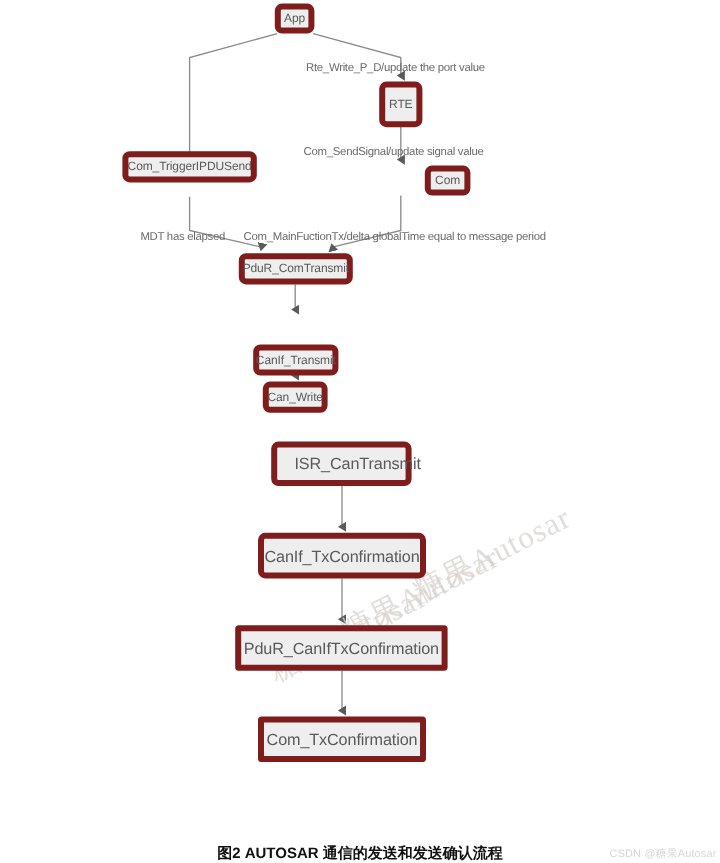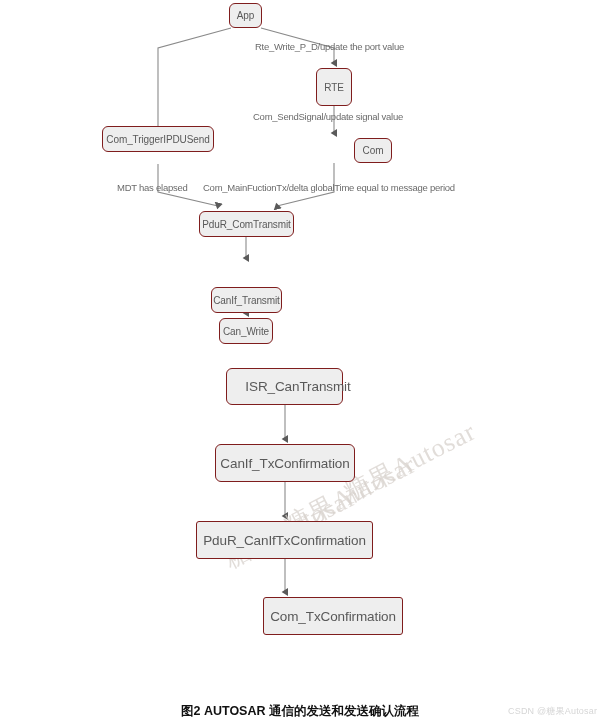--- a/index.html
+++ b/index.html
@@ -28,40 +28,41 @@
     left: 0; top: 0;
     width: 600px;
     height: 719px;
     pointer-events: none;
   }
 
   .node {
     position: absolute;
     box-sizing: border-box;
     background: #eeeeee;
-    border: 1px solid #7f1d1d;
+    border: 5px solid #7f1d1d;
     border-radius: 6px;
     color: #595959;
     display: flex;
     align-items: center;
     justify-content: center;
     white-space: nowrap;
     letter-spacing: -0.1px;
   }
   .node.sharp { border-radius: 3px; }
   .node.small  { font-size: 10px; }
   .node.big    { font-size: 13.5px; }
 
   .edge-label {
     position: absolute;
     font-size: 9.5px;
     color: #6b6b6b;
     white-space: nowrap;
     letter-spacing: -0.25px;
     line-height: 11px;
+    margin-top: 10px;
   }
 
   .watermark {
     position: absolute;
     font-size: 26px;
     color: #d8d2cd;
     font-family: "Liberation Serif", "DejaVu Serif", serif;
     transform: rotate(-27deg);
     transform-origin: left top;
     white-space: nowrap;
@@ -140,21 +141,21 @@
   <div class="node small" style="left:211px; top:263px; width:71px; height:26px;margin-top:24px;">CanIf_Transmit</div>
 
   <div class="node small" style="left:219px; top:318px; width:54px; height:26px;">Can_Write</div>
 
   <div class="node big" style="left:226px; top:368px; width:117px; height:37px;padding-left:27px;">ISR_CanTransmit</div>
 
   <div class="node big" style="left:215px; top:444px; width:140px; height:38px;">CanIf_TxConfirmation</div>
 
   <div class="node big sharp" style="left:196px; top:521px; width:177px; height:38px;">PduR_CanIfTxConfirmation</div>
 
-  <div class="node big sharp" style="left:215px; top:597px; width:140px; height:38px;margin-left:48px;">Com_TxConfirmation</div>
+  <div class="node big sharp" style="left:215px; top:597px; width:140px; height:38px;">Com_TxConfirmation</div>
 
   <div class="edge-label" style="left:255px; top:41px;">Rte_Write_P_D/update the port value</div>
 
   <div class="edge-label" style="left:253px; top:111px;">Com_SendSignal/update signal value</div>
 
   <div class="edge-label" style="left:117px; top:182px;">MDT has elapsed</div>
 
   <div class="edge-label" style="left:203px; top:182px;">Com_MainFuctionTx/delta globalTime equal to message period</div>
 
   <div class="caption" style="top:703px;">图2 AUTOSAR 通信的发送和发送确认流程</div>

